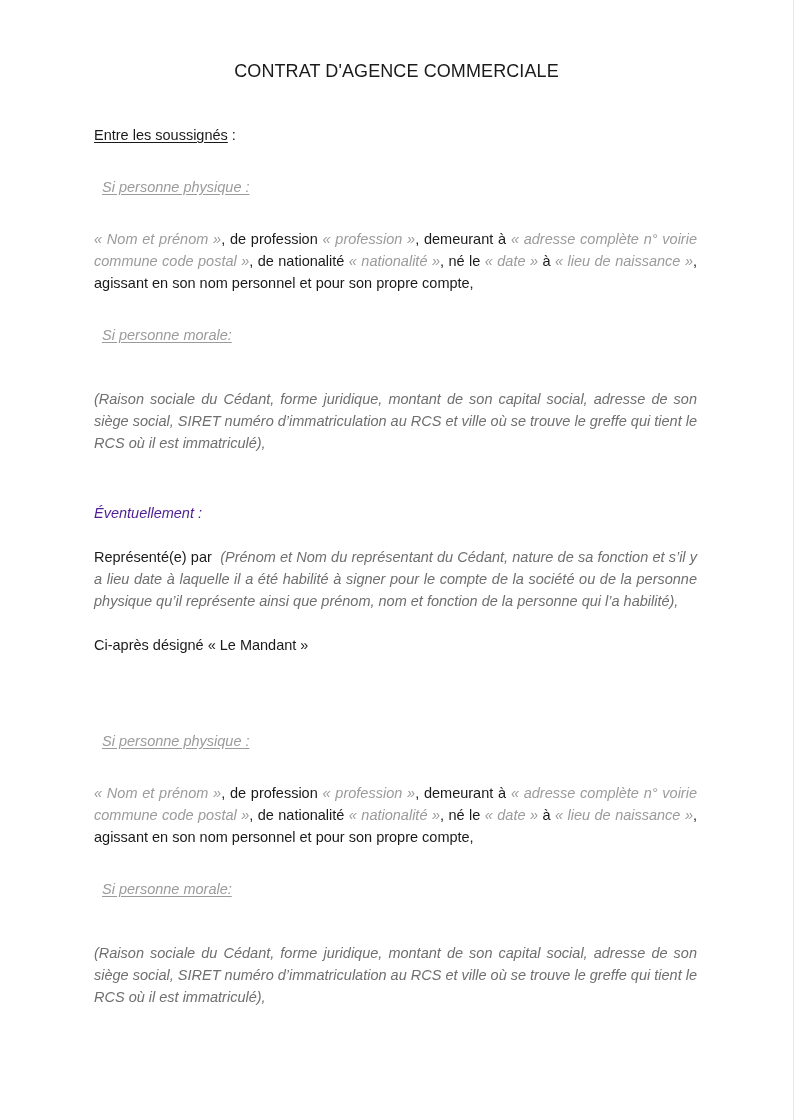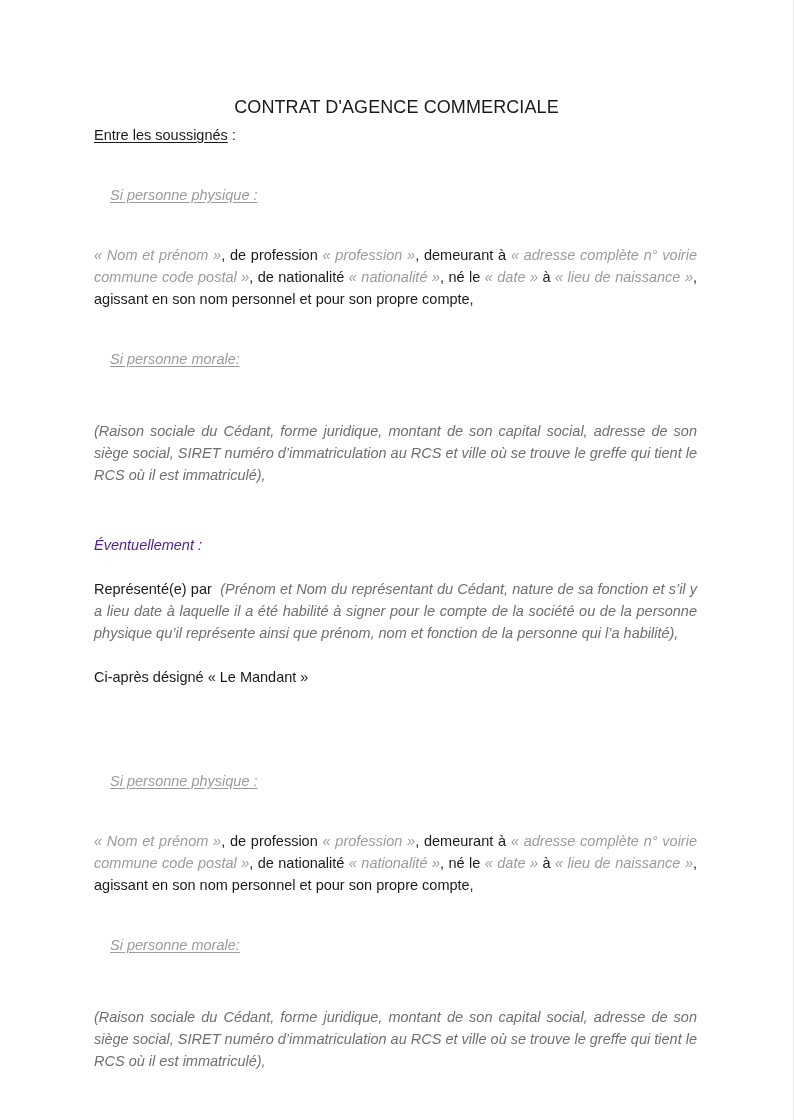--- a/index.html
+++ b/index.html
@@ -23,21 +23,21 @@
     top: 0;
     width: 603px;
   }
   .doc-title {
     text-align: center;
     font-size: 18px;
     font-weight: 400;
     color: #1a1a1a;
     letter-spacing: 0.1px;
     margin: 0;
-    padding-top: 96px;
+    padding-top: 60px;
     line-height: 1.25;
   }
   .para {
     font-size: 14.5px;
     line-height: 22px;
     color: #1a1a1a;
     text-align: justify;
     margin: 0;
     padding: 0;
   }
@@ -61,21 +61,21 @@
     font-style: italic;
     margin-top: 12px;
   }
   .sub-head {
     font-size: 14.5px;
     line-height: 22px;
     color: #9b9b9b;
     font-style: italic;
     text-decoration: underline;
     text-underline-offset: 2px;
-    margin: 16px;
+    margin: 8px;
   }
   .evt {
     font-size: 14.5px;
     line-height: 22px;
     color: #4c1d95;
     font-style: italic;
     margin: 0;
   }
   .blk {
     color: #1a1a1a;

